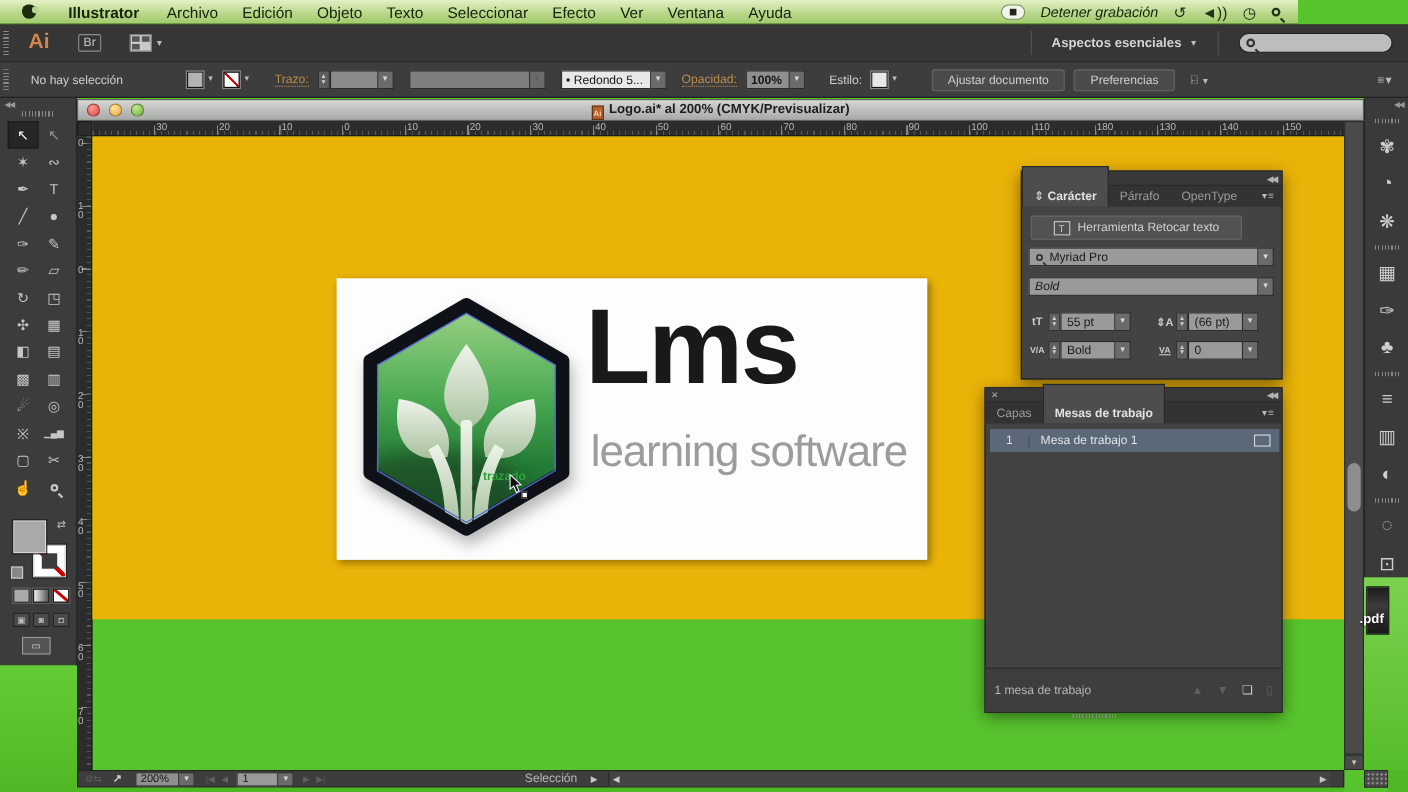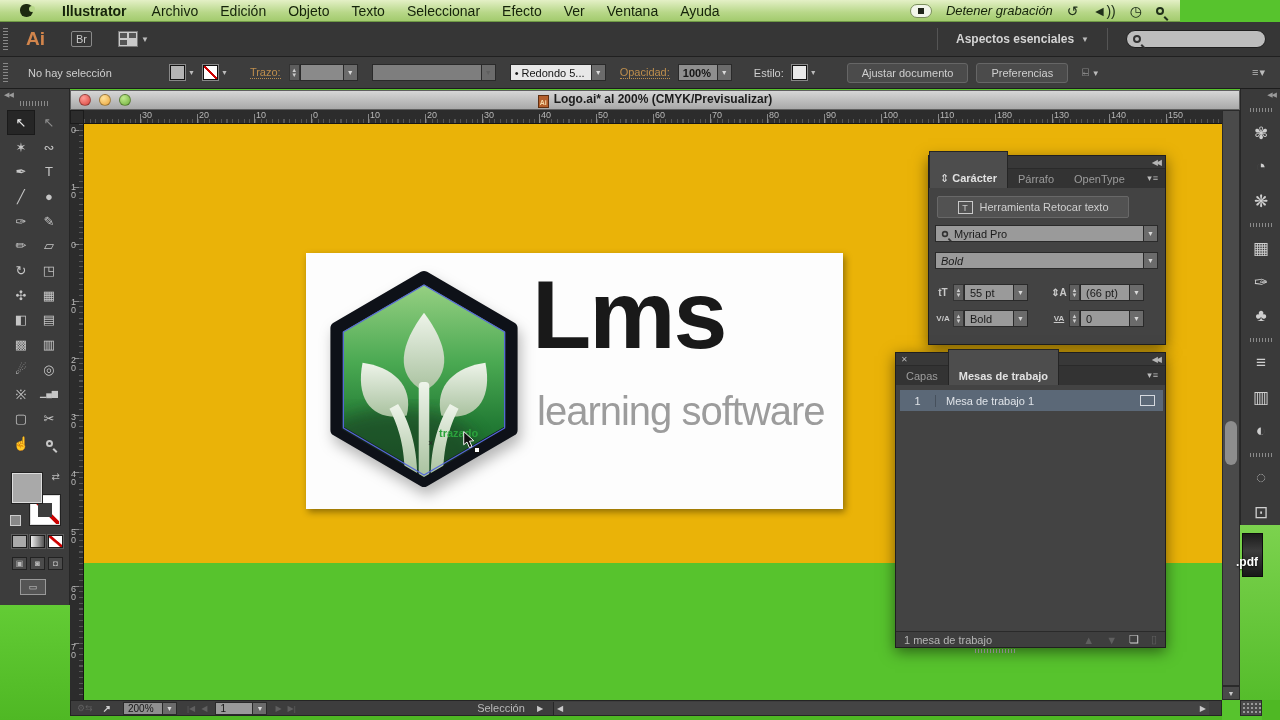--- a/index.html
+++ b/index.html
@@ -130,21 +130,21 @@
   #retouch-btn .tic{ width:15px; height:13px; border:1px solid #c9c9c9; font-size:9px; line-height:12px; text-align:center; color:#c9c9c9;}
   .prow{ position:absolute; display:flex; align-items:center;}
   .pfield{ height:17px; background:#9a9a9a; border:1px solid #2a2a2a; color:#1a1a1a; font-size:11px; display:flex; align-items:center; padding:0 5px; }
   .picon{ color:#c9c9c9; font-size:10px; font-weight:bold; width:20px; text-align:center;}
   #char-panel .stepper{ background:#606060;}
   #ab-panel{ left:895px; top:352px; width:271px; height:296px;}
   #ab-row{ position:absolute; left:4px; top:37px; width:263px; height:21px; background:#5b6877; display:flex; align-items:center; color:#dfe3e8; font-size:11px;}
   #ab-row .num{ width:36px; text-align:center; border-right:1px solid #46505c;}
   #ab-row .nm{ padding-left:10px; flex:1;}
   #ab-row .abic{ width:15px; height:11px; border:1px solid #d5d9df; margin-right:8px; position:relative;}
-  #ab-footer{ position:absolute; left:0px; bottom:0px; width:269px; height:16px; background:#3e3e3e; border-top:1px solid #2a2a2a; display:flex; align-items:center; color:#b5b5b5; font-size:11px; padding:0 8px; gap:12px;}
+  #ab-footer{ position:absolute; left:0px; bottom:0px; width:269px; height:40px; background:#3e3e3e; border-top:1px solid #2a2a2a; display:flex; align-items:center; color:#b5b5b5; font-size:11px; padding:0 8px; gap:12px;}
   #ab-footer .sp{ flex:1;}
   .fic{ font-size:11px;}
   #ab-grip-dots{ position:absolute; left:975px; top:649px; width:40px; height:4px; background:repeating-linear-gradient(90deg,#888 0 1px, transparent 1px 3px);}
 
   
   #dock{ position:absolute; left:1240px; top:89px; width:40px; height:436px; background:#3a3a3a; border-left:1px solid #262626;}
   #dock .collapse{ position:absolute; right:4px; top:2px; color:#9a9a9a; font-size:7px; letter-spacing:-1px;}
   #dock-groups{ position:absolute; top:14px; left:0; width:40px;}
   .dock-grip{ width:22px; height:4px; margin:5px auto 4px; background:repeating-linear-gradient(90deg,#8a8a8a 0 1px, transparent 1px 3px);}
   .dock-ic{ height:34px; display:flex; align-items:center; justify-content:center; color:#cfcfcf; font-size:17px;}

